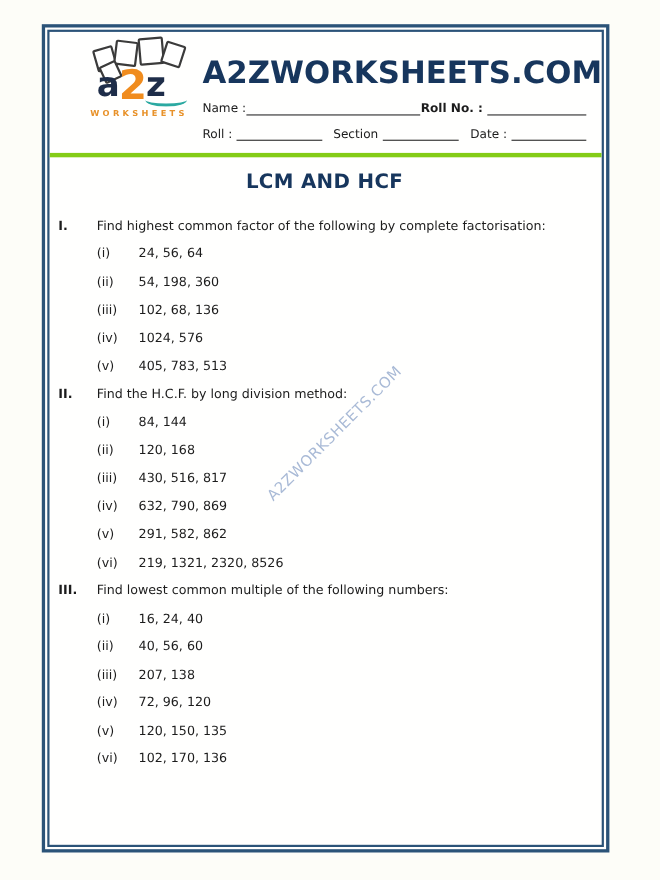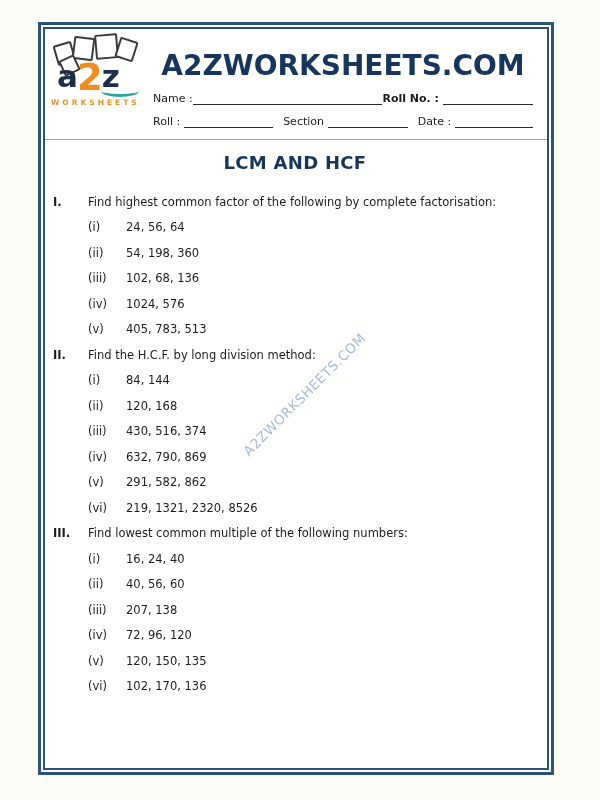--- a/index.html
+++ b/index.html
@@ -17,22 +17,23 @@
     border:3px solid #2b5378;box-sizing:border-box;background:#fffffe;
   }
   .frame-inner{
     position:absolute;inset:2px;
     border:2px solid #2b5378;box-sizing:border-box;
     overflow:hidden;
   }
   
   .header{
     position:relative;height:110px;
-    border-bottom:1px solid #84cc16;
+    border-bottom:4px solid #84cc16;
     display:flex;
+    padding-left:31px;
   }
   .logo{position:relative;width:108px;flex:none;}
   .paper{position:absolute;background:#fff;border:2px solid #3b3b3b;border-radius:2px;}
   .p1{left:10px;top:14px;width:15px;height:17px;transform:rotate(-16deg);}
   .p2{left:28px;top:8px;width:17px;height:19px;transform:rotate(7deg);}
   .p3{left:50px;top:5px;width:19px;height:21px;transform:rotate(-5deg);}
   .p4{left:72px;top:10px;width:15px;height:17px;transform:rotate(18deg);}
   .p5{left:16px;top:28px;width:13px;height:13px;transform:rotate(-25deg);}
   .logo-text{
     position:absolute;left:12px;top:30px;
@@ -171,21 +172,21 @@
     <span class="item-value">84, 144</span>
   </div>
 
   <div class="row item-row">
     <span class="item-label">(ii)</span>
     <span class="item-value">120, 168</span>
   </div>
 
   <div class="row item-row">
     <span class="item-label">(iii)</span>
-    <span class="item-value">430, 516, 374</span>
+    <span class="item-value">430, 516, 817</span>
   </div>
 
   <div class="row item-row">
     <span class="item-label">(iv)</span>
     <span class="item-value">632, 790, 869</span>
   </div>
 
   <div class="row item-row">
     <span class="item-label">(v)</span>
     <span class="item-value">291, 582, 862</span>

